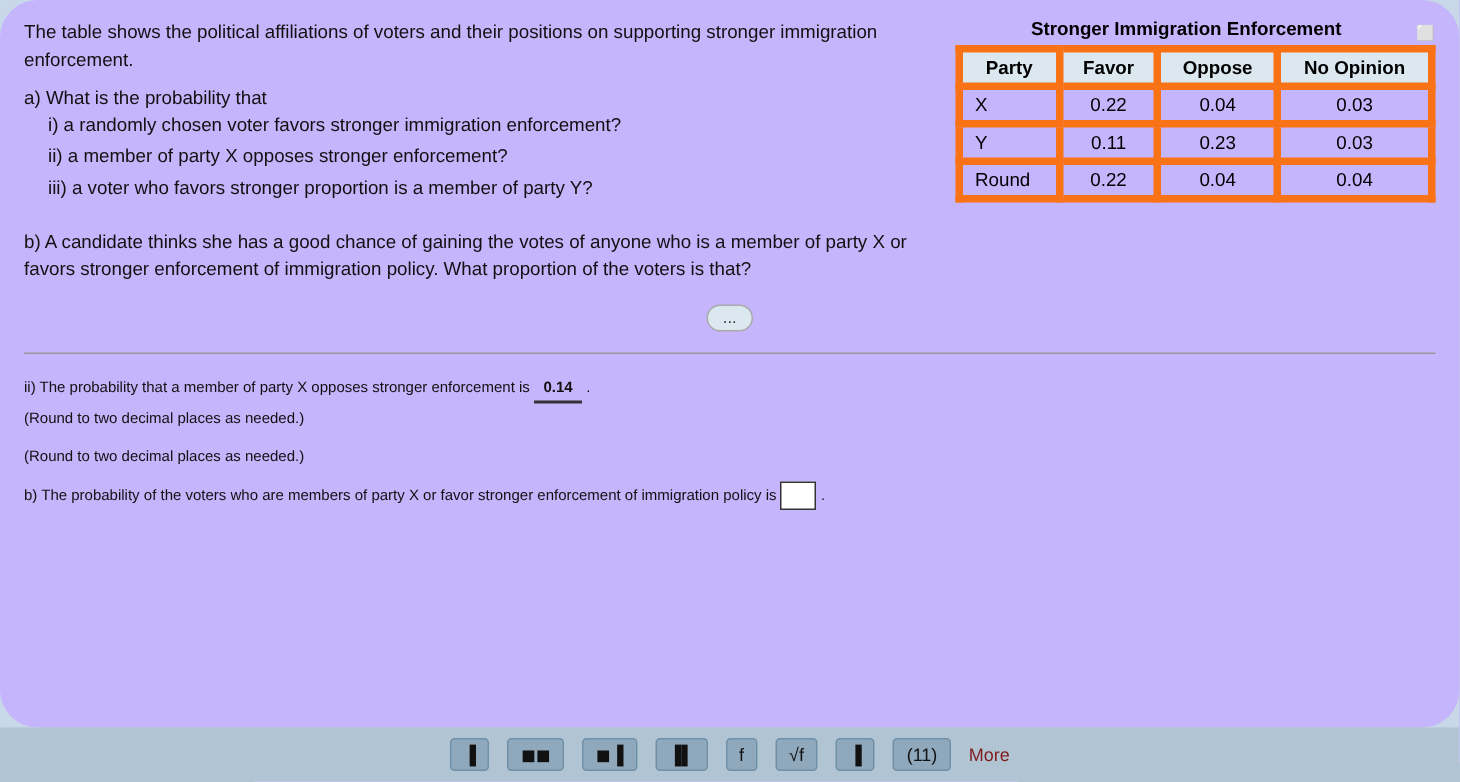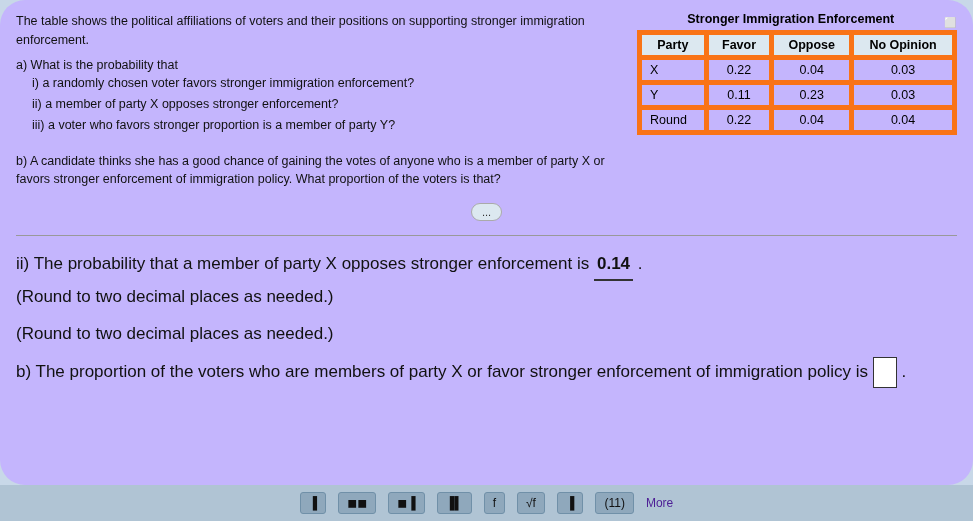--- a/index.html
+++ b/index.html
@@ -109,21 +109,21 @@
       border: 1px solid #aaa;
       border-radius: 10px;
       padding: 2px 10px;
       font-size: 11px;
       cursor: pointer;
       color: #333;
     }
 
     .answers-section {
       padding: 6px 0;
-      font-size: 17px;
+      font-size: 10px;
       line-height: 1.7;
       color: #111;
     }
 
     .answer-line {
       margin-bottom: 2px;
     }
 
     .inline-answer {
       display: inline-block;
@@ -160,21 +160,21 @@
       padding: 3px 8px;
       cursor: pointer;
       font-size: 12px;
       color: #111;
     }
 
     .more-btn {
       background: none;
       border: none;
       font-size: 12px;
-      color: #4c1d95;
+      color: #7f1d1d;
       cursor: pointer;
     }
   </style>
 </head>
 <body>
 
 <div class="main-content">
   <div class="top-section">
     <div class="question-text">
       <div class="intro">The table shows the political affiliations of voters and their positions on supporting stronger immigration enforcement.</div>
@@ -241,21 +241,21 @@
     </div>
     <div class="answer-line small-note">(Round to two decimal places as needed.)</div>
 
     <div style="margin-top:8px;"></div>
 
     <div class="answer-line small-note">(Round to two decimal places as needed.)</div>
 
     <div style="margin-top:8px;"></div>
 
     <div class="answer-line">
-      <span>b) The proportion of the voters who are members of party X or favor stronger enforcement of immigration policy is</span>
+      <span>b) The probability of the voters who are members of party X or favor stronger enforcement of immigration policy is</span>
       <span class="answer-box">&nbsp;</span>
       <span>.</span>
     </div>
   </div>
 </div>
 
 <div class="bottom-bar">
   <button class="toolbar-btn">▐</button>
   <button class="toolbar-btn">◼◼</button>
   <button class="toolbar-btn">◼▐</button>

